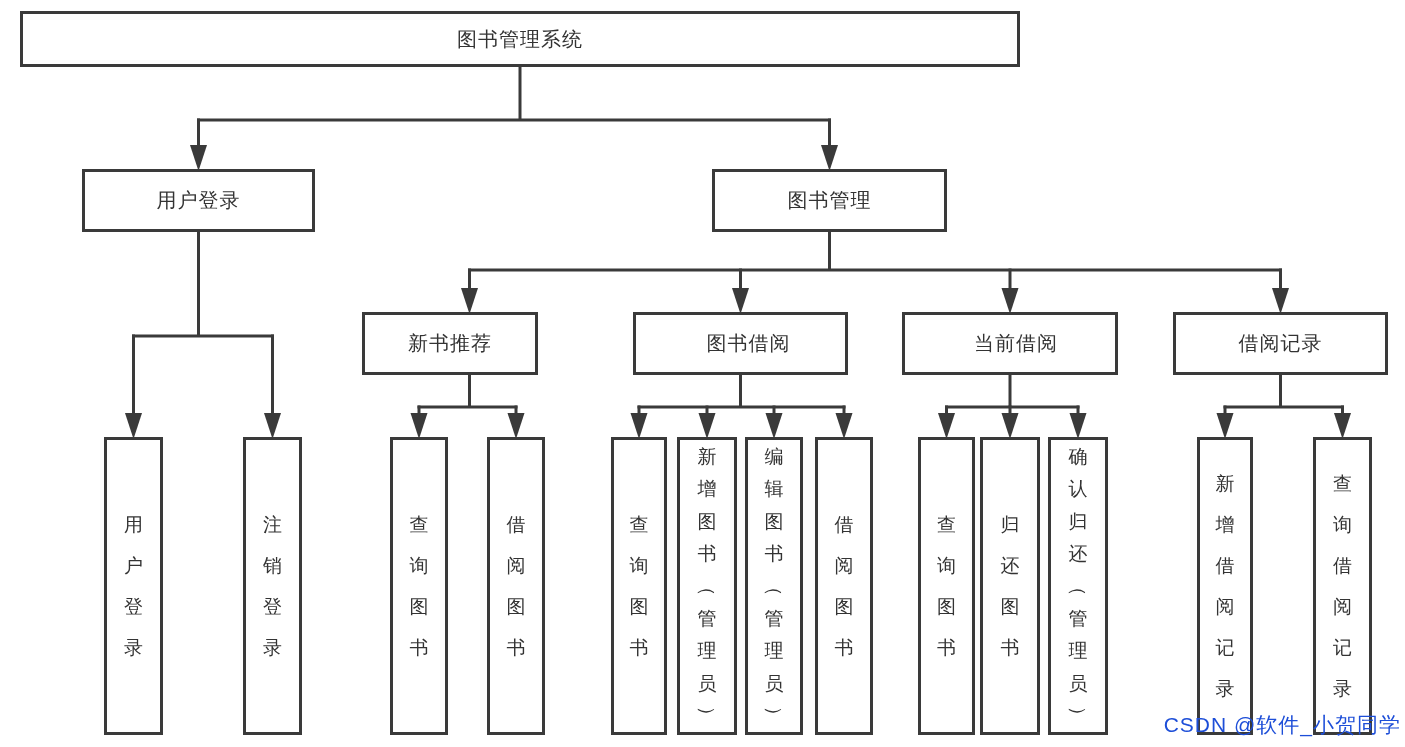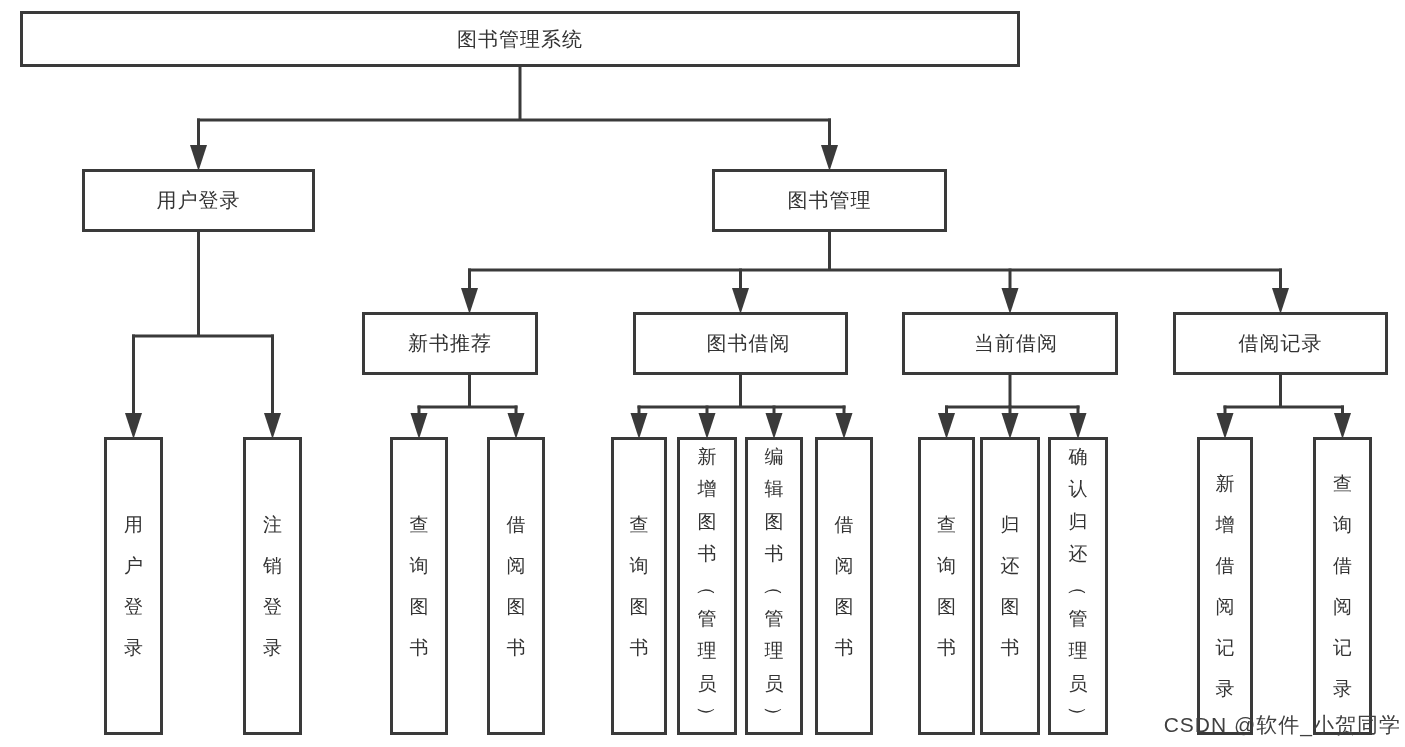--- a/index.html
+++ b/index.html
@@ -90,21 +90,21 @@
       <line x1="1078" y1="405.5" x2="1078" y2="417" stroke="#3a3a3a" stroke-width="3"></line>
       <polygon points="1078,439 1069.5,413 1086.5,413" fill="#3a3a3a"></polygon>
       <line x1="1280.5" y1="374" x2="1280.5" y2="407" stroke="#3a3a3a" stroke-width="3"></line>
       <line x1="1223.5" y1="407" x2="1344" y2="407" stroke="#3a3a3a" stroke-width="3"></line>
       <line x1="1225" y1="405.5" x2="1225" y2="417" stroke="#3a3a3a" stroke-width="3"></line>
       <polygon points="1225,439 1216.5,413 1233.5,413" fill="#3a3a3a"></polygon>
       <line x1="1342.5" y1="405.5" x2="1342.5" y2="417" stroke="#3a3a3a" stroke-width="3"></line>
       <polygon points="1342.5,439 1334,413 1351,413" fill="#3a3a3a"></polygon>
     </svg>
 
-  <div id="watermark" style="color: #404040;">CSDN @软件_小贺同学</div>
+  <div id="watermark" style="color: #1d4ed8;">CSDN @软件_小贺同学</div>
 <div class="node horiz" style="left: 82px; top: 169px; width: 233px; height: 63px;">
       <div class="label">用户登录</div>
     </div>
     <div class="node horiz" style="left: 20px; top: 11px; width: 1000px; height: 56px;">
       <div class="label">图书管理系统</div>
     </div>
     <div class="node horiz" style="left: 712px; top: 169px; width: 235px; height: 63px;">
       <div class="label">图书管理</div>
     </div>
     <div class="node horiz" style="left: 362px; top: 312px; width: 176px; height: 63px;">

